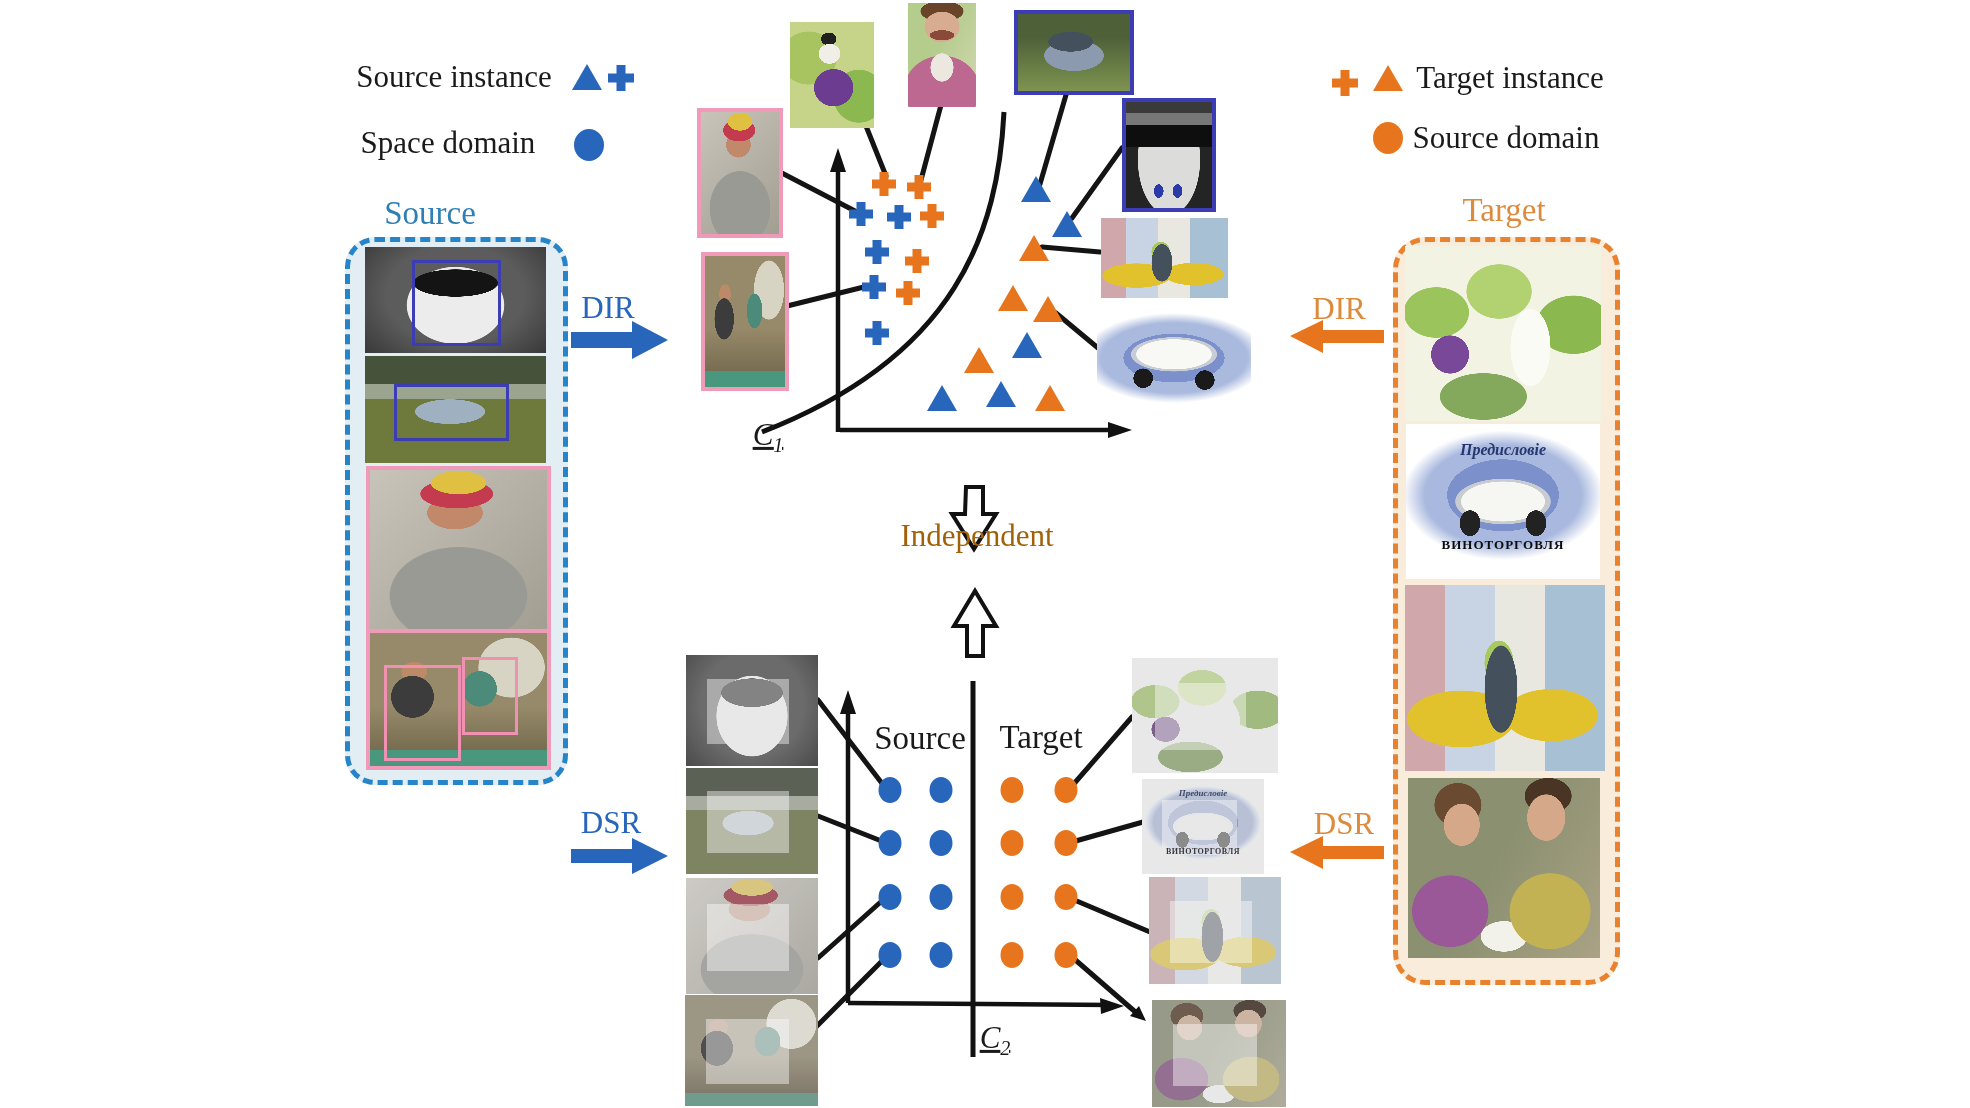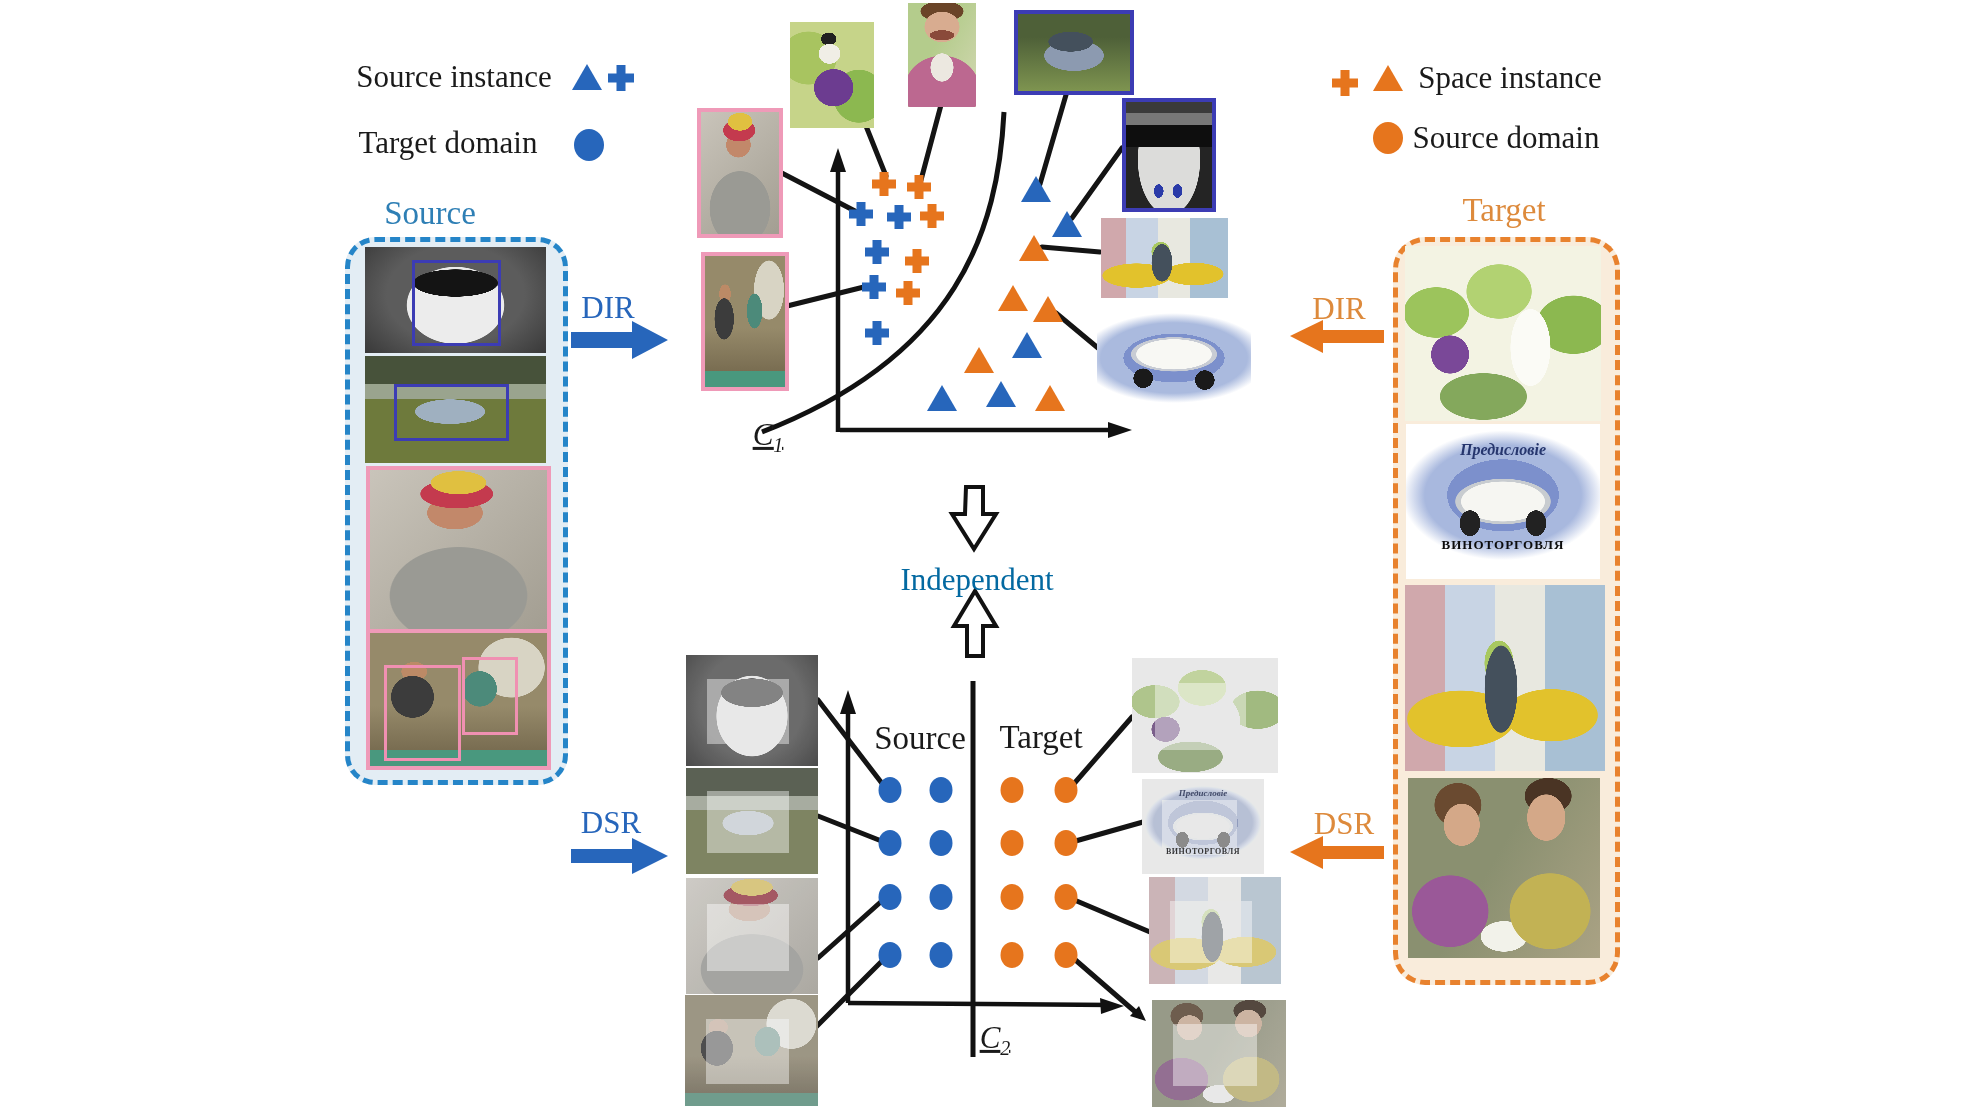--- a/index.html
+++ b/index.html
@@ -247,33 +247,33 @@
       </g>
     </svg>
   <svg class="abs" style="left:1370px;top:61px" width="36" height="34">
     <polygon points="18,4 33,30 3,30" fill="#e6751d"></polygon>
     </svg>
   <svg class="abs" style="left:1371px;top:120px" width="34" height="36">
     <ellipse cx="17" cy="18" rx="15" ry="16" fill="#e6751d"></ellipse>
     </svg>
 
   <div class="lbl ctr t31" style="left:454px;top:77px">Source instance</div>
-  <div class="lbl ctr t31" style="left:448px;top:143px">Target domain</div>
-  <div class="lbl ctr t31" style="left:1510px;top:78px">Space instance</div>
+  <div class="lbl ctr t31" style="left:448px;top:143px">Space domain</div>
+  <div class="lbl ctr t31" style="left:1510px;top:78px">Target instance</div>
   <div class="lbl ctr t31" style="left:1506px;top:138px">Source domain</div>
 
   <div class="lbl ctr t33" style="left: 430px; top: 213px; color: rgb(46, 127, 181);">Source</div>
   <div class="lbl ctr t33" style="left: 1504px; top: 210px; color: rgb(221, 138, 60);">Target</div>
 
   <div class="lbl ctr t31" style="left: 608px; top: 308px; color: rgb(39, 102, 187);">DIR</div>
   <div class="lbl ctr t31" style="left: 611px; top: 823px; color: rgb(39, 102, 187);">DSR</div>
   <div class="lbl ctr t31" style="left: 1339px; top: 309px; color: rgb(221, 138, 60);">DIR</div>
   <div class="lbl ctr t31" style="left: 1344px; top: 824px; color: rgb(221, 138, 60);">DSR</div>
 
-  <div class="lbl ctr t31" style="left: 977px; top: 580px; color: #0369a1;">Independent</div>
+  <div class="lbl ctr t31" style="left: 977px; top: 536px; color: #a16207;">Independent</div>
   <div class="lbl ctr t31 ital" style="left:768px;top:437px"><span>C</span><sub class="axsub">1</sub></div>
   <div class="lbl ctr t31 ital" style="left:995px;top:1040px"><span>C</span><sub class="axsub">2</sub></div>
   <div class="lbl ctr t33" style="left:920px;top:738px">Source</div>
   <div class="lbl ctr t33" style="left:1041px;top:737px">Target</div>
 
   <div id="p1" class="ph s-tunnel" style="left:365px;top:247px;width:181px;height:106px">
     <div class="bbox" style="left:26%;top:12%;width:46%;height:76%"></div>
     </div>
   <div id="p2" class="ph s-road" style="left:365px;top:356px;width:181px;height:107px">
     <div class="bbox" style="left:16%;top:26%;width:60%;height:48%"></div>

